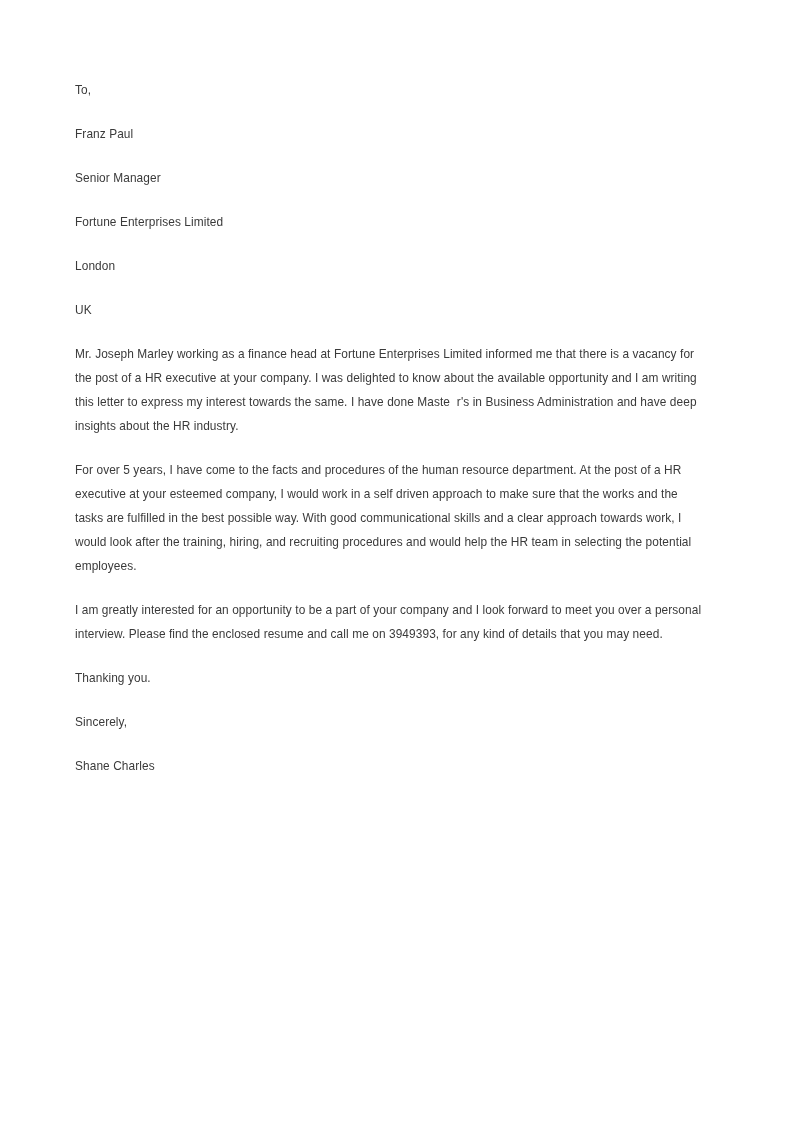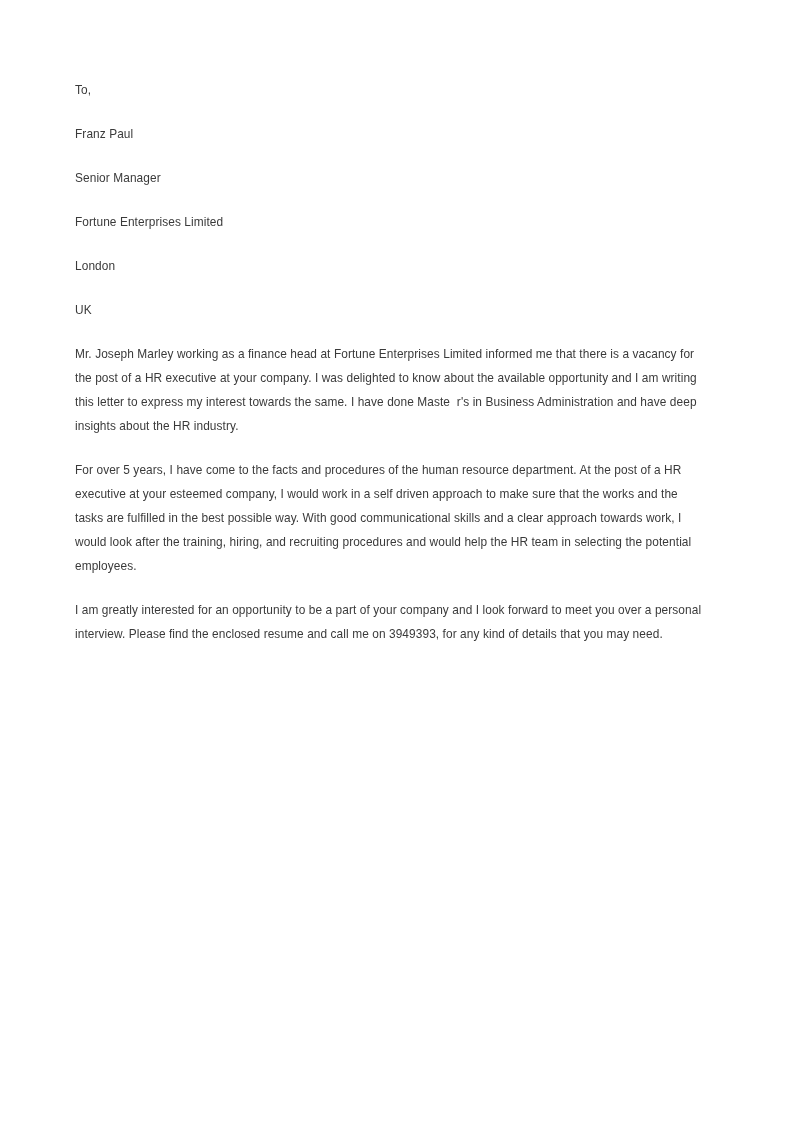--- a/index.html
+++ b/index.html
@@ -74,15 +74,20 @@
       <p class="txt addr-line">UK</p>
     </div>
 
 
     <div class="body-block">
       <p class="txt para">Mr. Joseph Marley working as a finance head at Fortune Enterprises Limited informed me that there is a vacancy for the post of a HR executive at your company. I was delighted to know about the available opportunity and I am writing this letter to express my interest towards the same. I have done Maste  r's in Business Administration and have deep insights about the HR industry.</p>
       <p class="txt para">For over 5 years, I have come to the facts and procedures of the human resource department. At the post of a HR executive at your esteemed company, I would work in a self driven approach to make sure that the works and the tasks are fulfilled in the best possible way. With good communicational skills and a clear approach towards work, I would look after the training, hiring, and recruiting procedures and would help the HR team in selecting the potential employees.</p>
       <p class="txt para">I am greatly interested for an opportunity to be a part of your company and I look forward to meet you over a personal interview. Please find the enclosed resume and call me on 3949393, for any kind of details that you may need.</p>
     </div>
 
+    <div class="close-block">
+      <p class="txt close-line">Thanking you.</p>
+      <p class="txt close-line">Sincerely,</p>
+      <p class="txt close-line">Shane Charles</p>
+    </div>
 
   </div>
 </div>
 
 </body></html>

